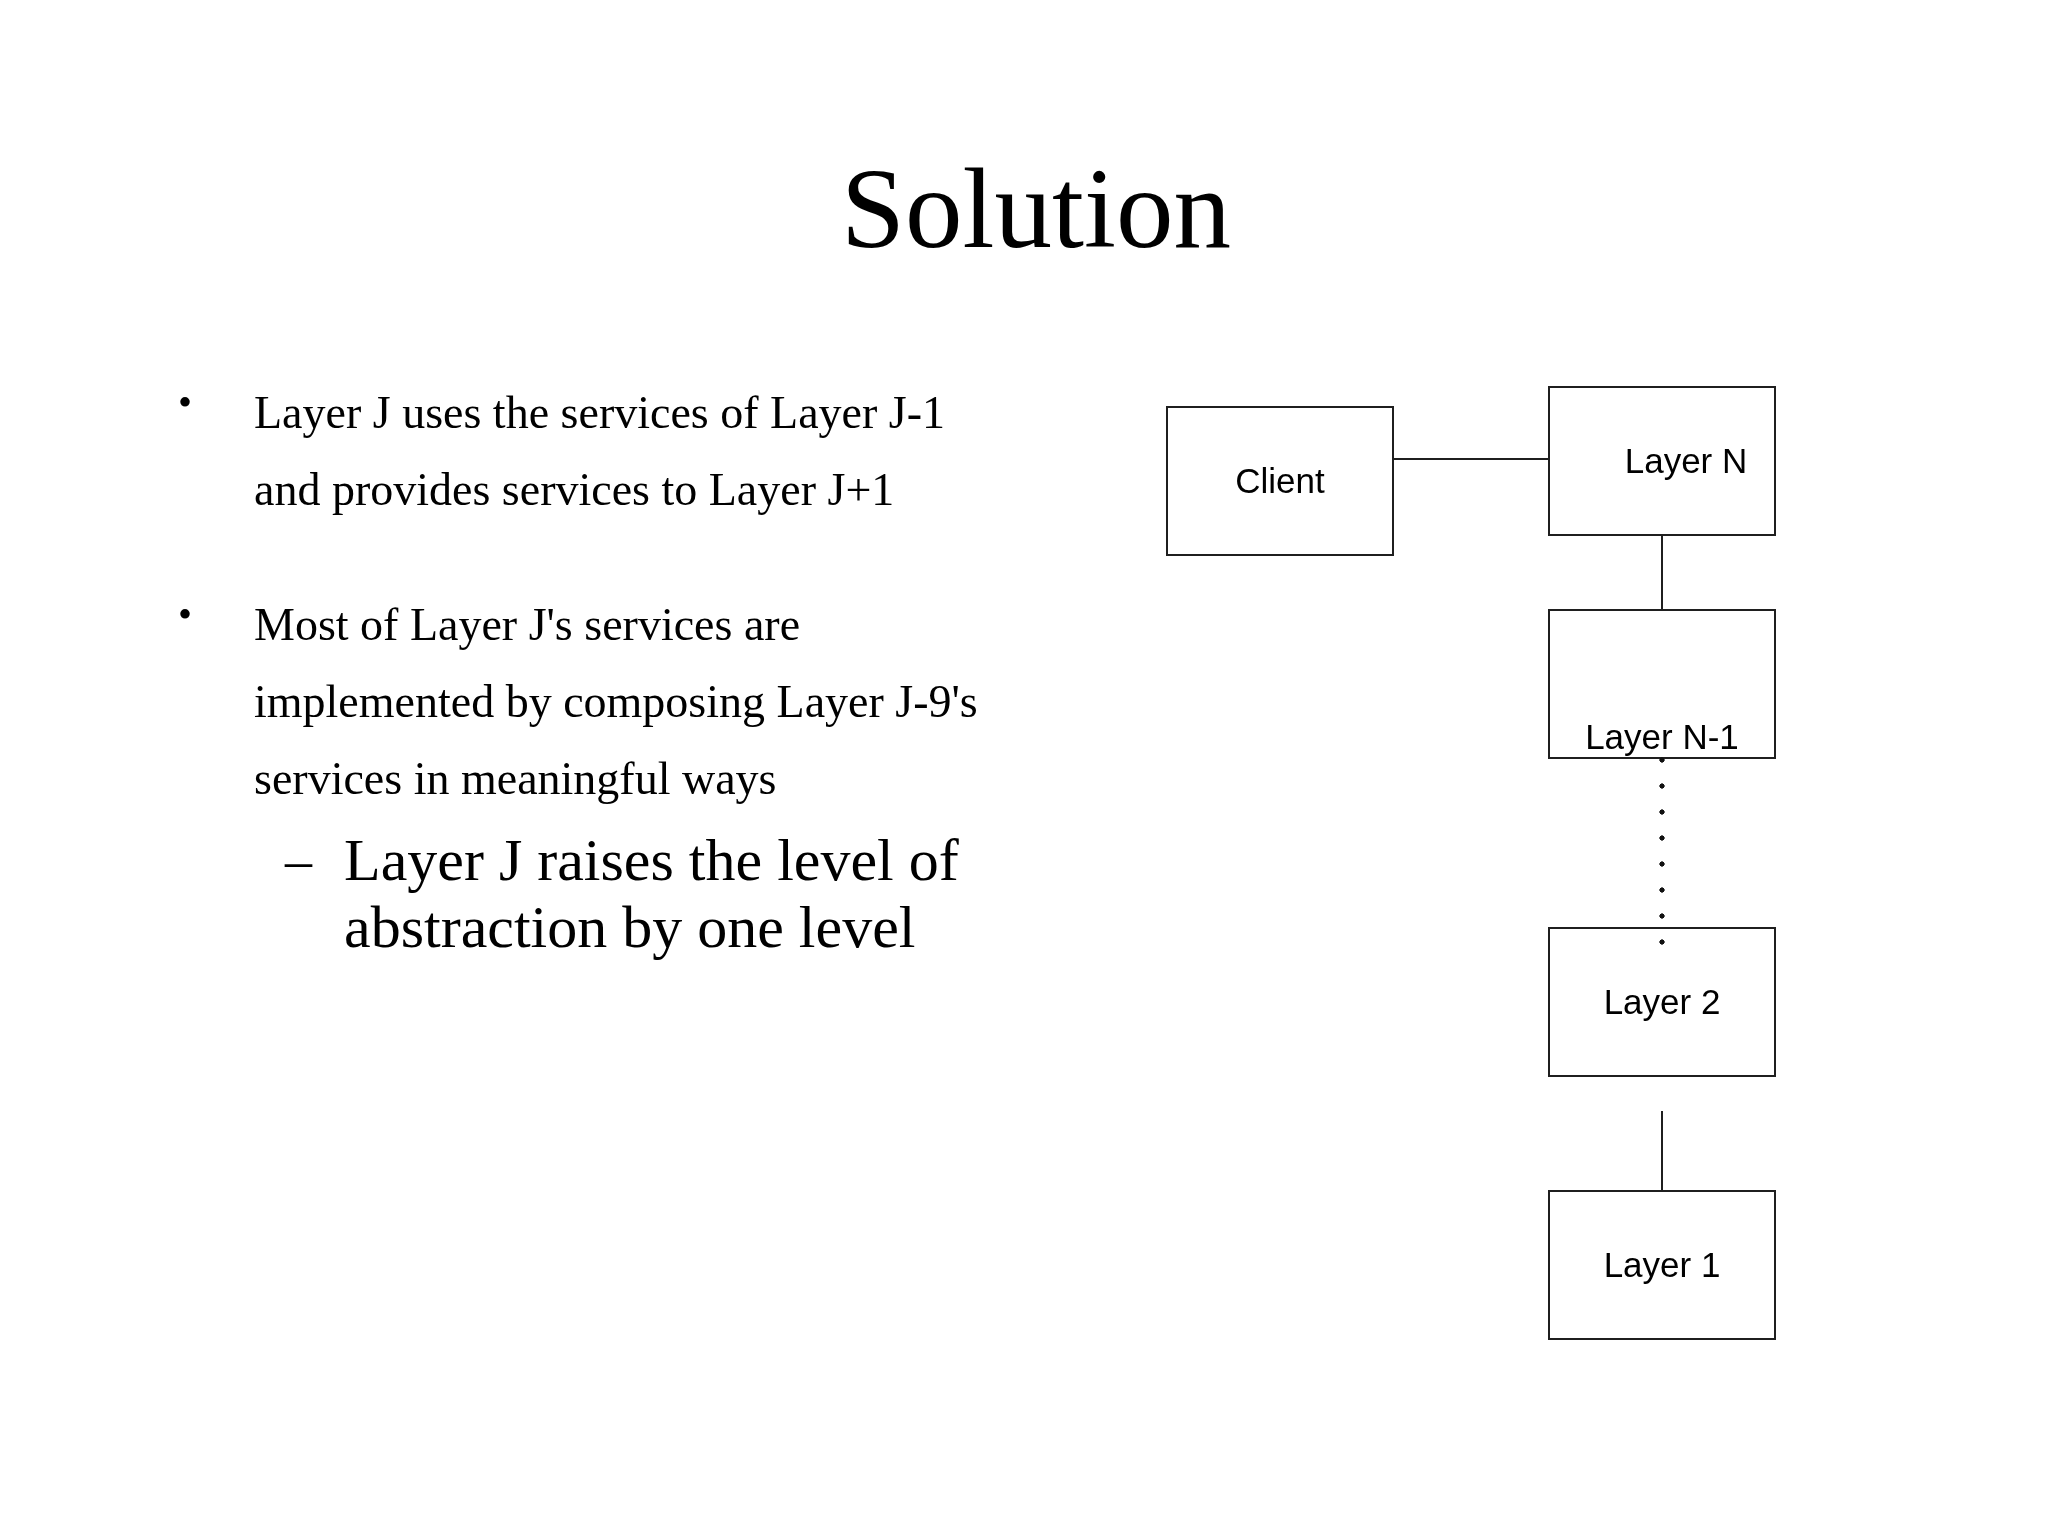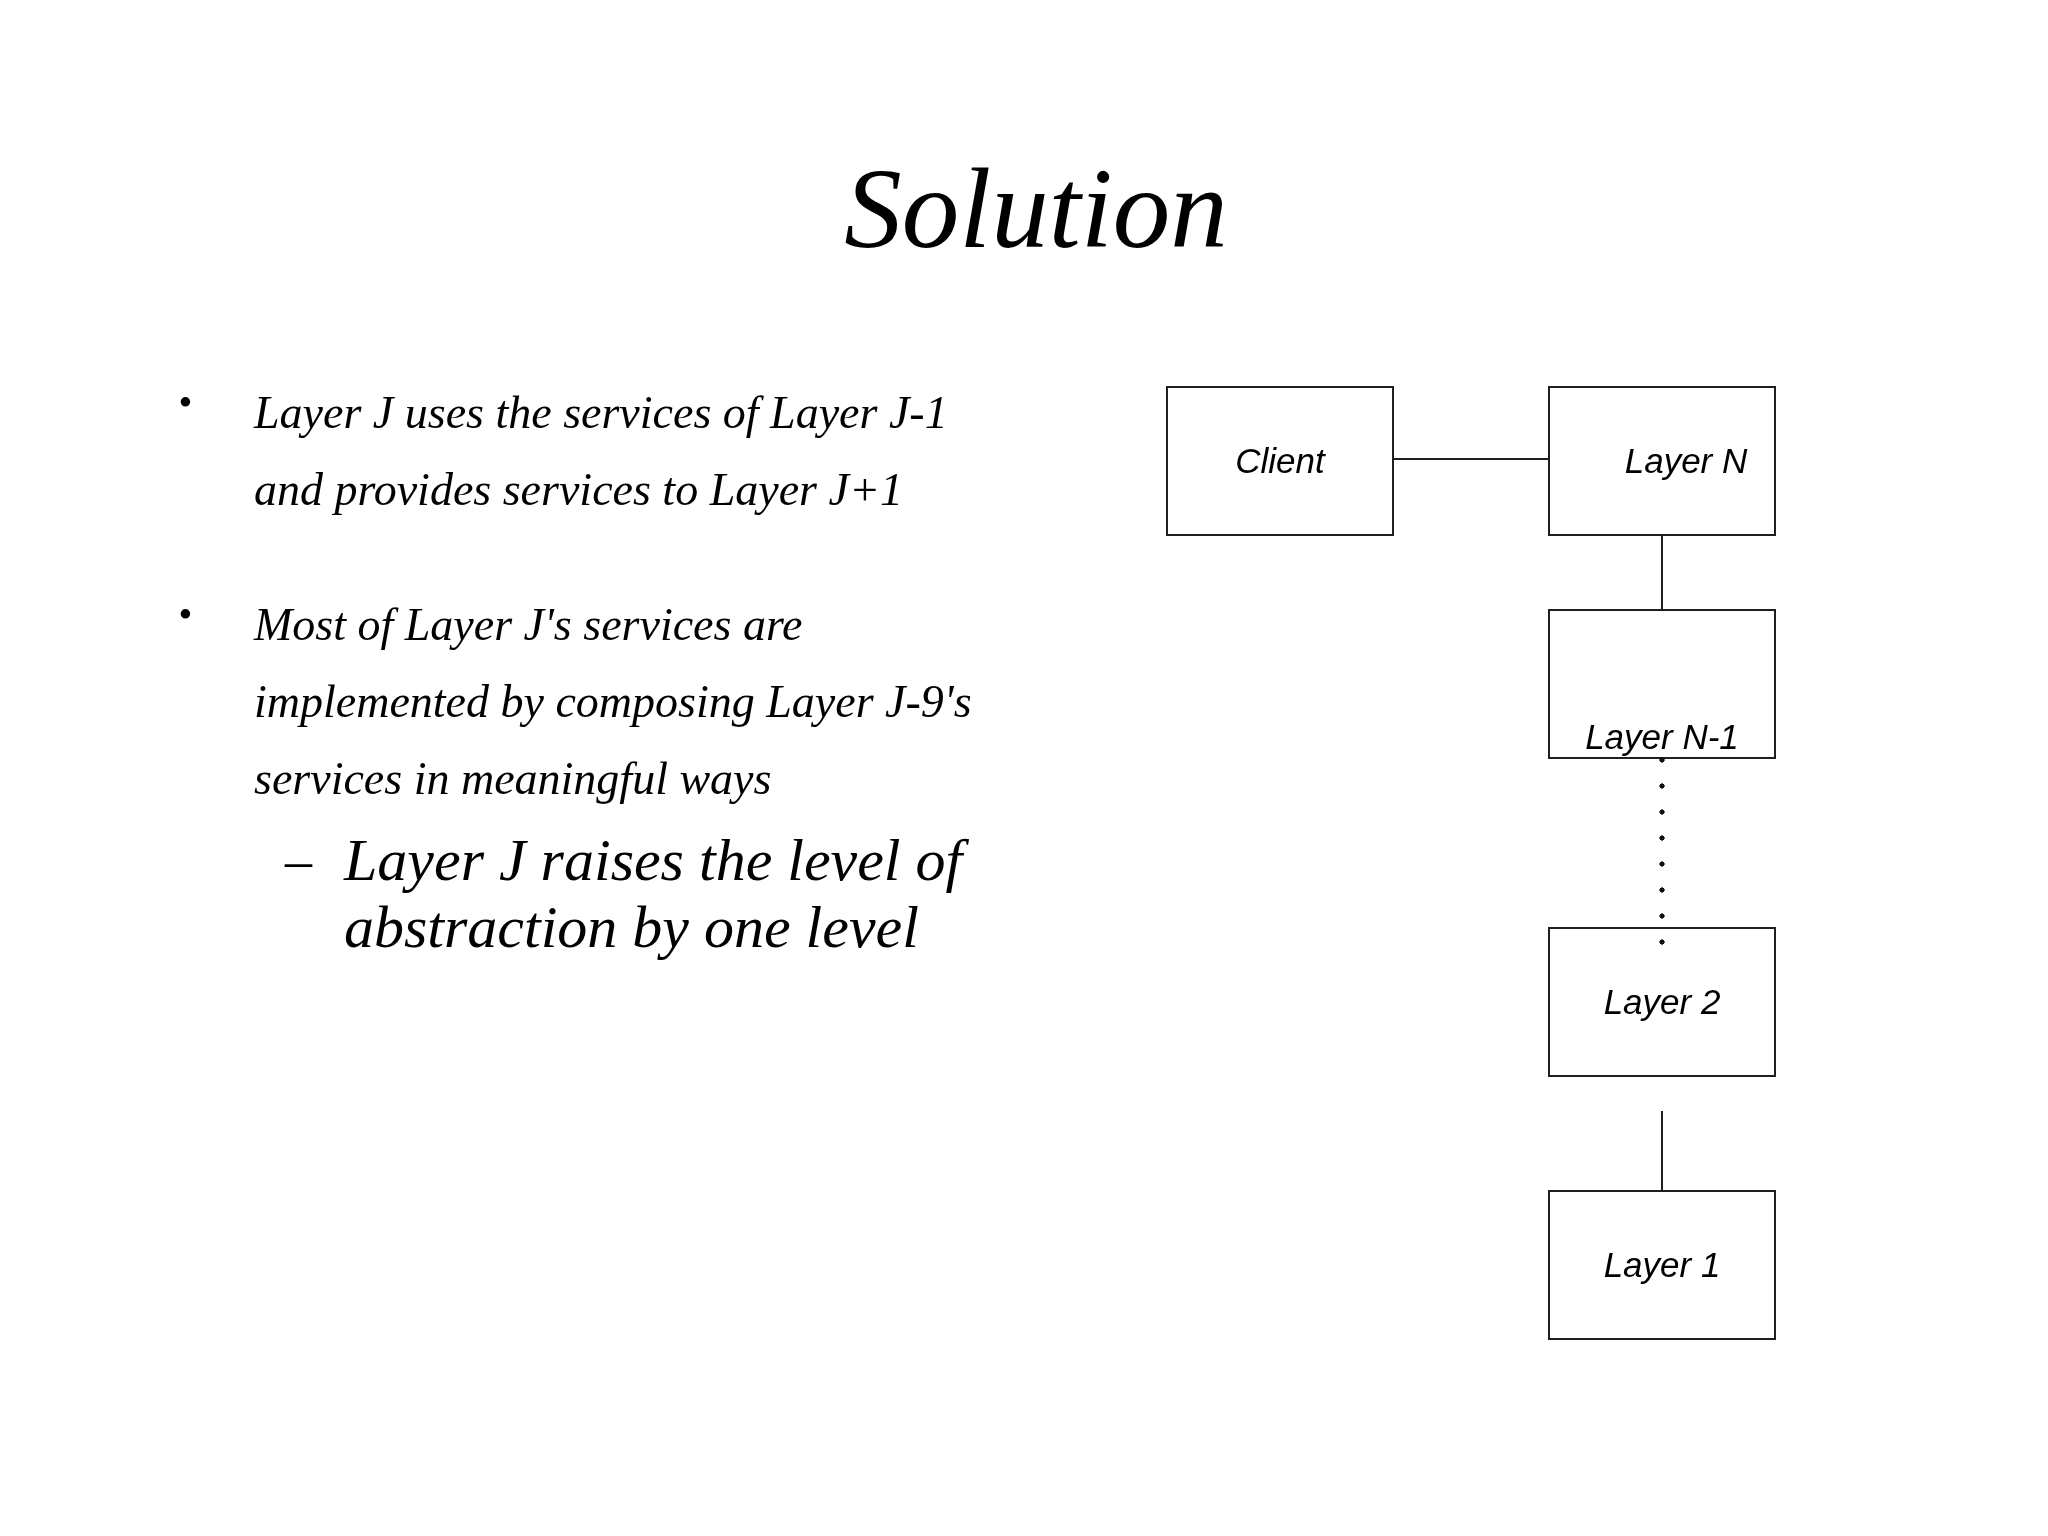--- a/index.html
+++ b/index.html
@@ -8,21 +8,20 @@
     background: #ffffff;
   }
   .slide {
     position: relative;
     width: 2048px;
     height: 1536px;
     background: #ffffff;
     overflow: hidden;
     font-family: "Liberation Serif", serif;
     color: #000000;
-    font-style: italic;
   }
 
   
   .title {
     position: absolute;
     top: 140px;
     left: 0;
     right: 0;
     margin: 0;
     text-align: center;
@@ -79,21 +78,21 @@
     background: #ffffff;
     display: flex;
     align-items: center;
     justify-content: center;
     font-family: "Liberation Sans", sans-serif;
     font-size: 35px;
     line-height: 1.15;
     color: #000000;
     white-space: nowrap;
   }
-  .box-client  { left: 1166px; top: 386px; }
+  .box-client  { left: 1166px; top: 406px; }
   .box-layer-n { left: 1548px; top: 386px; padding-left: 48px; }
   .box-layer-n1{ left: 1548px; top: 609px; align-items: flex-end; }
   .box-layer-2 { left: 1548px; top: 927px; }
   .box-layer-1 { left: 1548px; top: 1190px; text-align: center; }
 
   
   .conn { position: absolute; background: #1f1f1f; }
   .conn-h  { left: 1394px; top: 458px; width: 154px; height: 2px; }
   .conn-v1 { left: 1661px; top: 536px; width: 2px; height: 73px; }
   .conn-v2 { left: 1661px; top: 1111px; width: 2px; height: 79px; }

